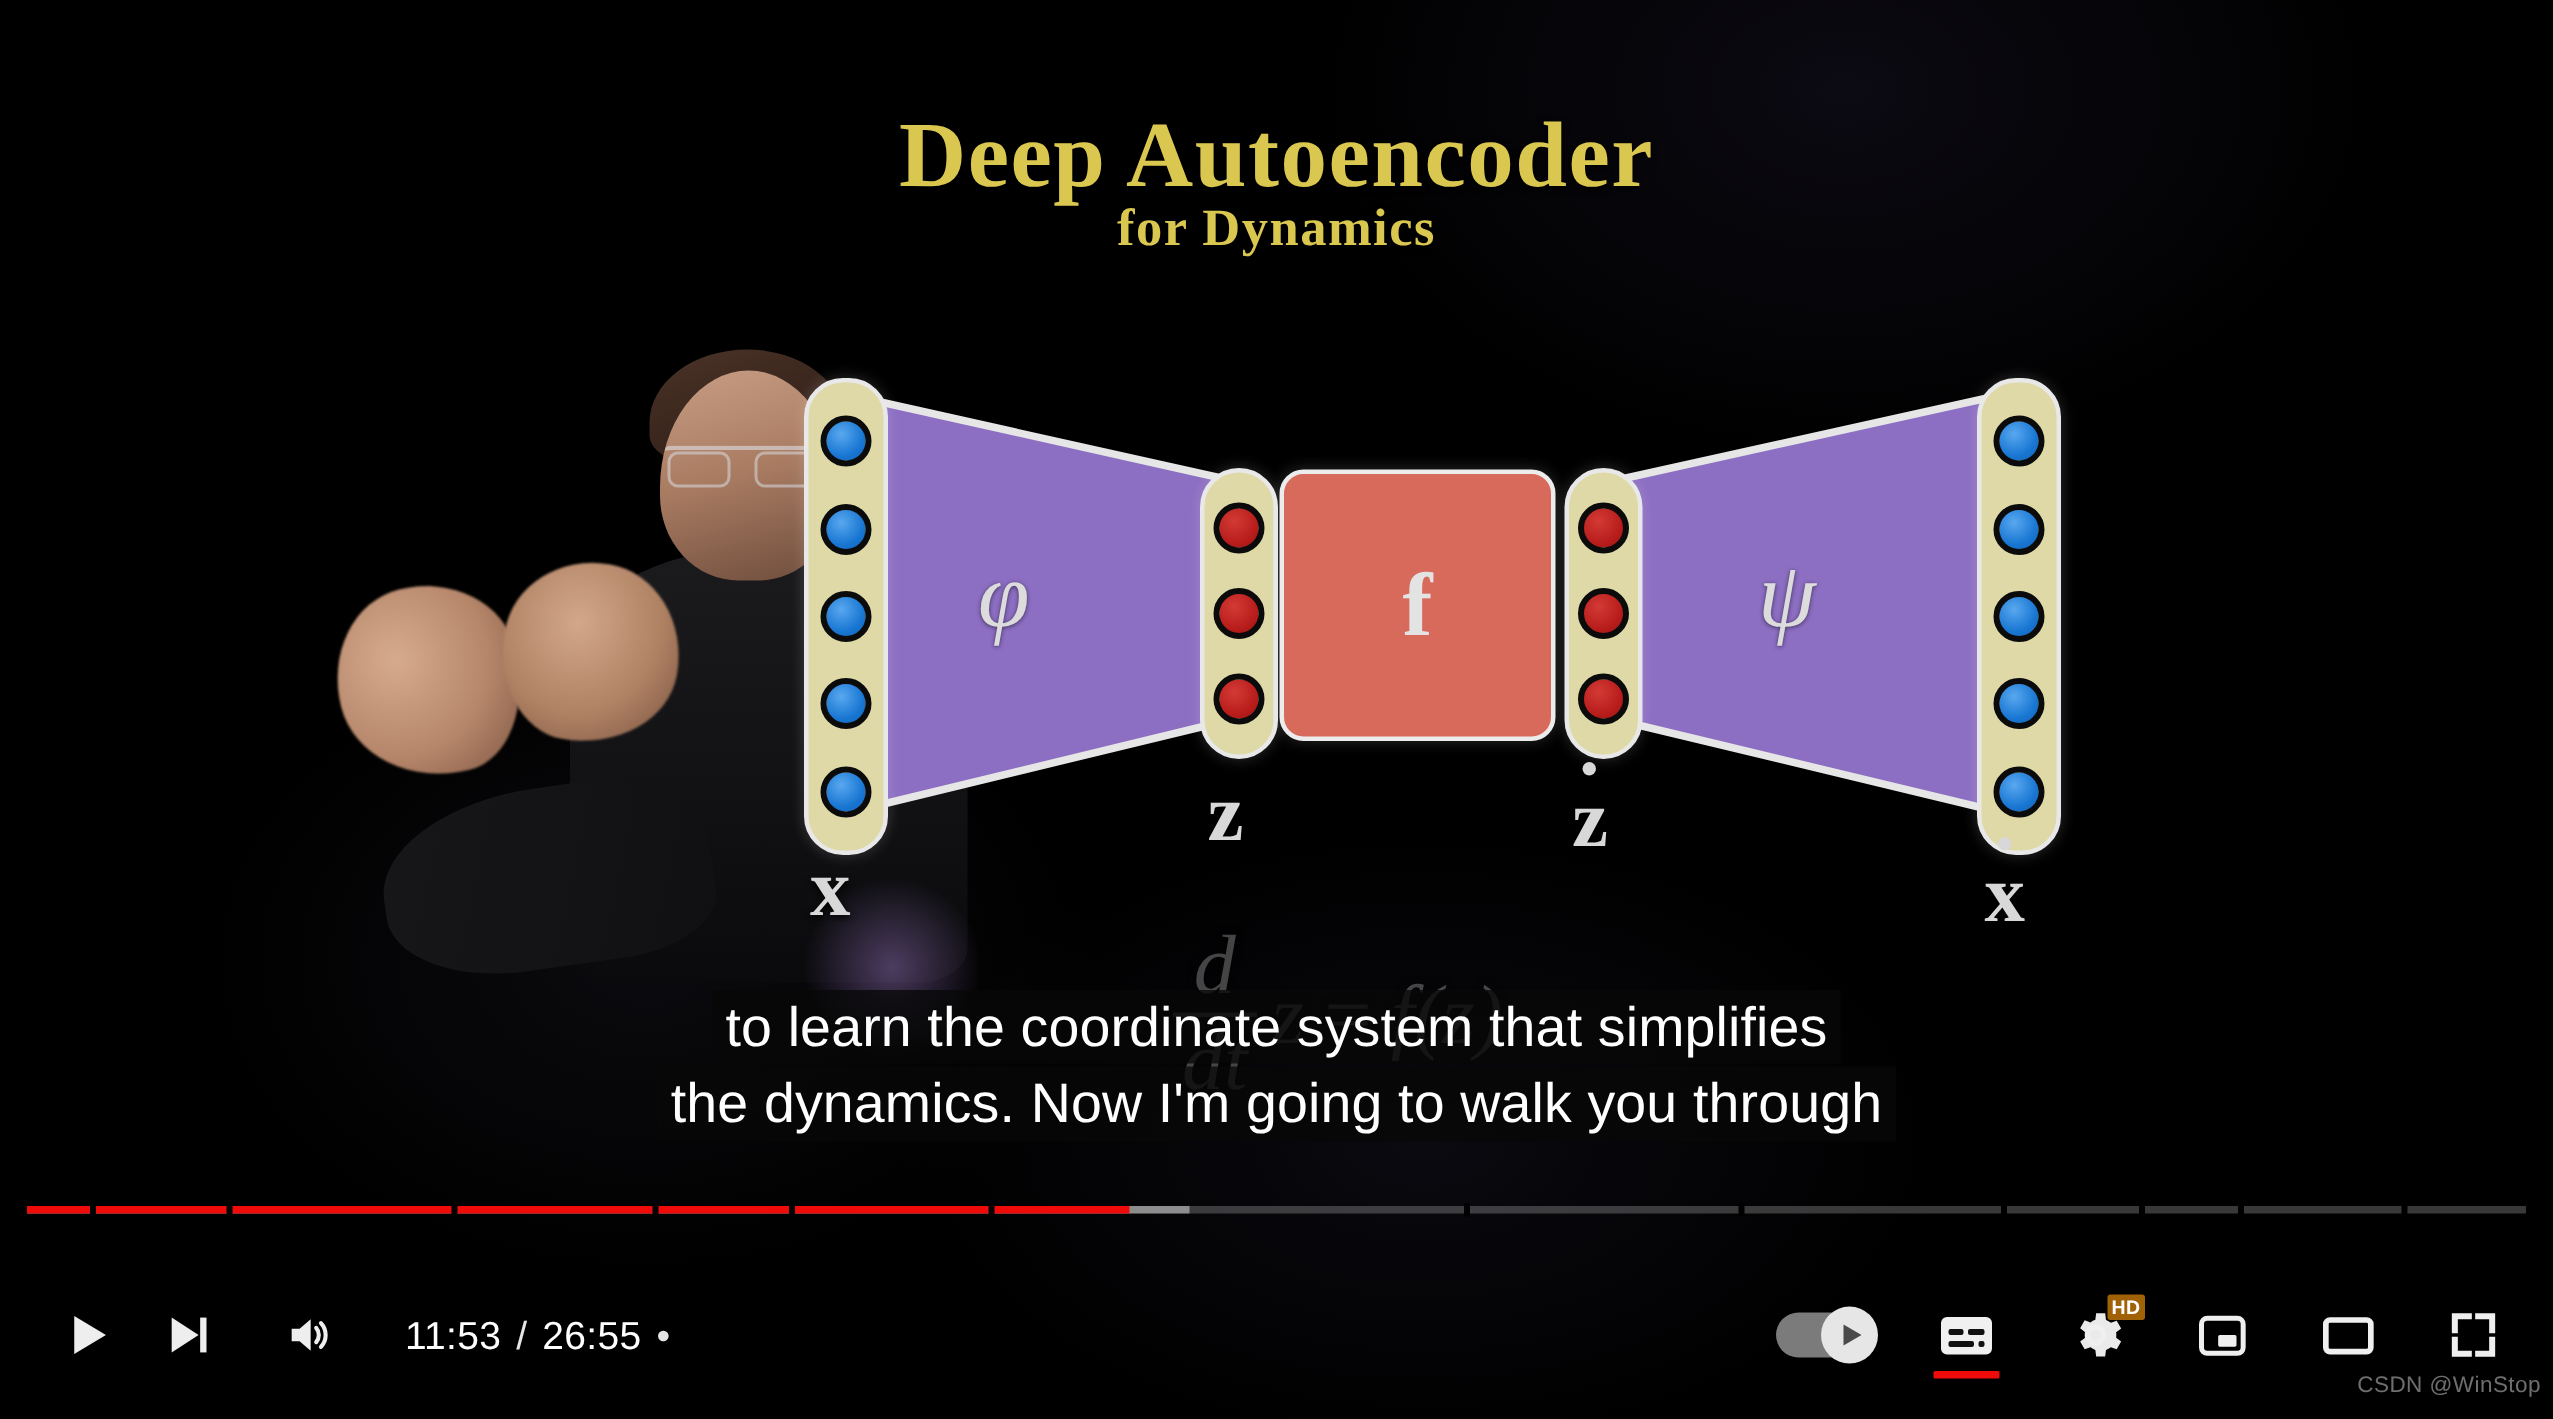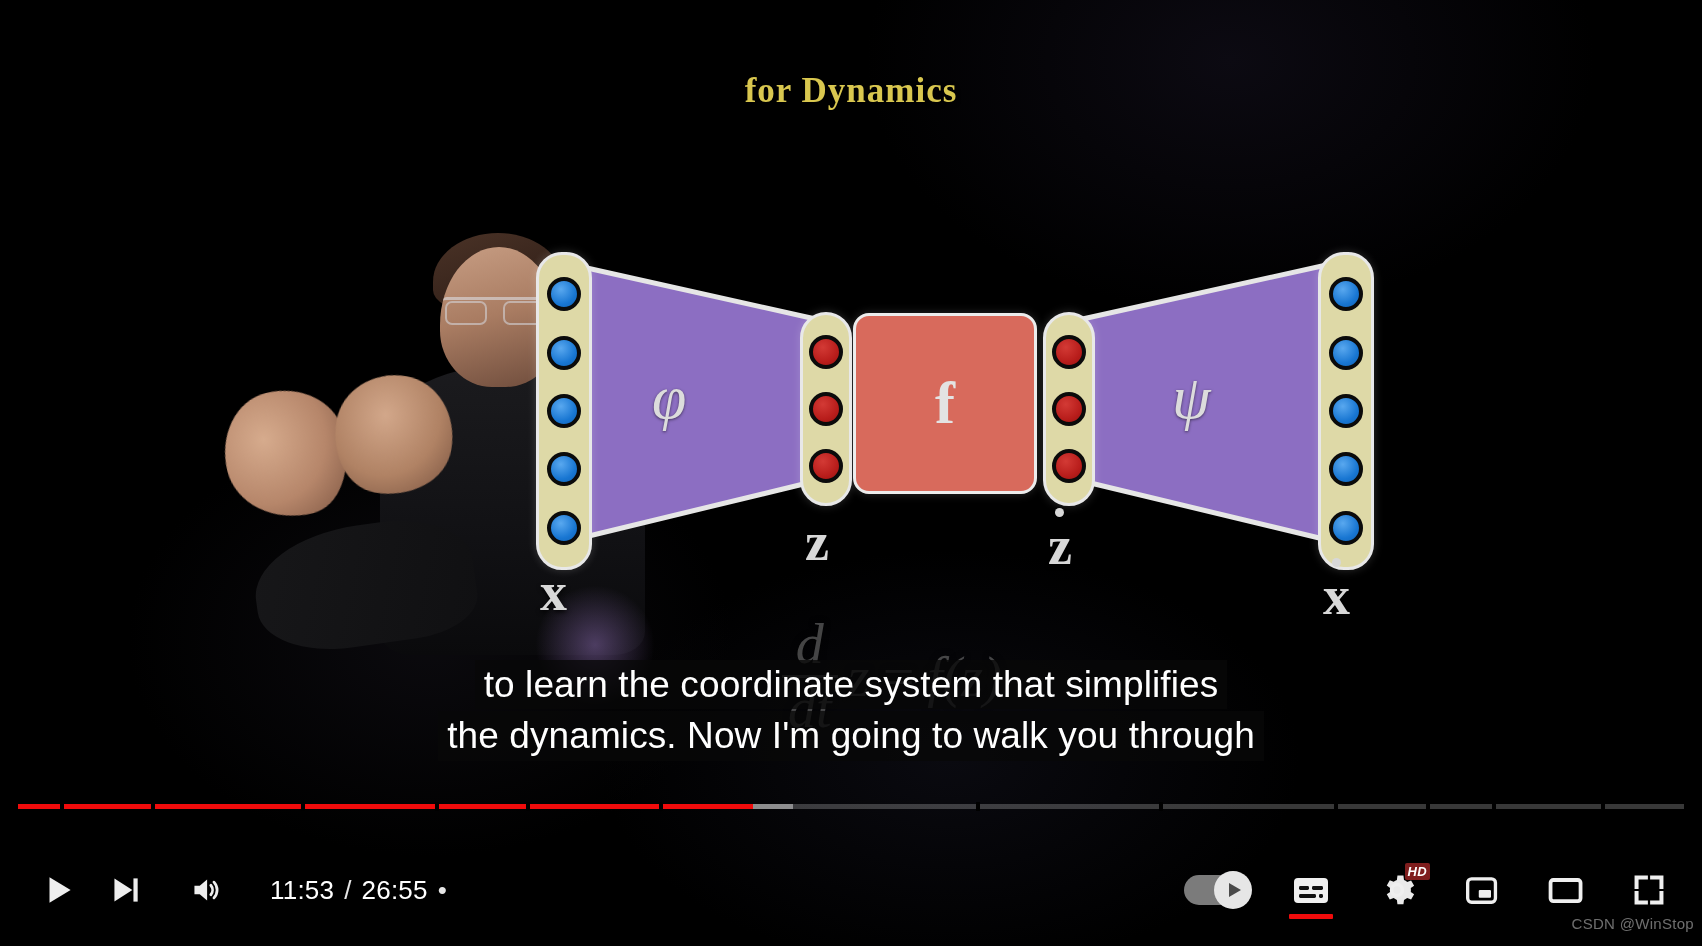--- a/index.html
+++ b/index.html
@@ -246,23 +246,23 @@
     margin-left:3px;
   }
 
   .cc-btn { position:relative; }
   .cc-underline {
     position:absolute; bottom:2px; left:50%; transform:translateX(-50%);
     width:44px; height:5px; background:#f00b0b; border-radius:1px;
   }
   .hd-badge {
     position:absolute; top:4px; right:-2px;
-    background:#7f1d1d; color:#fff;
+    background:#a16207; color:#fff;
     font-size:13px; font-weight:700; line-height:1;
-    padding:2px 3px; border-radius:2px; letter-spacing:.3px;font-style:italic;
+    padding:2px 3px; border-radius:2px; letter-spacing:.3px;
   }
 
   .watermark {
     position:absolute; right:8px; bottom:14px;
     color:rgba(200,200,200,.55);
     font-size:15px; letter-spacing:.3px;
     white-space:nowrap;
   }
 </style>
 </head>
@@ -278,20 +278,21 @@
       <div class="p-arm"></div>
       <div class="p-hair"></div>
       <div class="p-head"></div>
       <div class="p-glasses"></div>
       <div class="p-hand-l"></div>
       <div class="p-hand-r"></div>
       <div class="p-shoulder-hl"></div>
     </div>
 
     <div class="slide-title">
+      <span class="tl big">Deep Autoencoder</span>
       <span class="tl small">for Dynamics</span>
     </div>
 
     <div class="net">
 
       <svg width="1702" height="946" style="position:absolute;left:0;top:0;">
 
         <polygon points="560,262 820,320 820,480 560,543" fill="#8c6ec2" stroke="#e6e6e6" stroke-width="5" stroke-linejoin="round"></polygon>
 
         <polygon points="1078,320 1340,262 1340,543 1078,480" fill="#8c6ec2" stroke="#e6e6e6" stroke-width="5" stroke-linejoin="round"></polygon>

